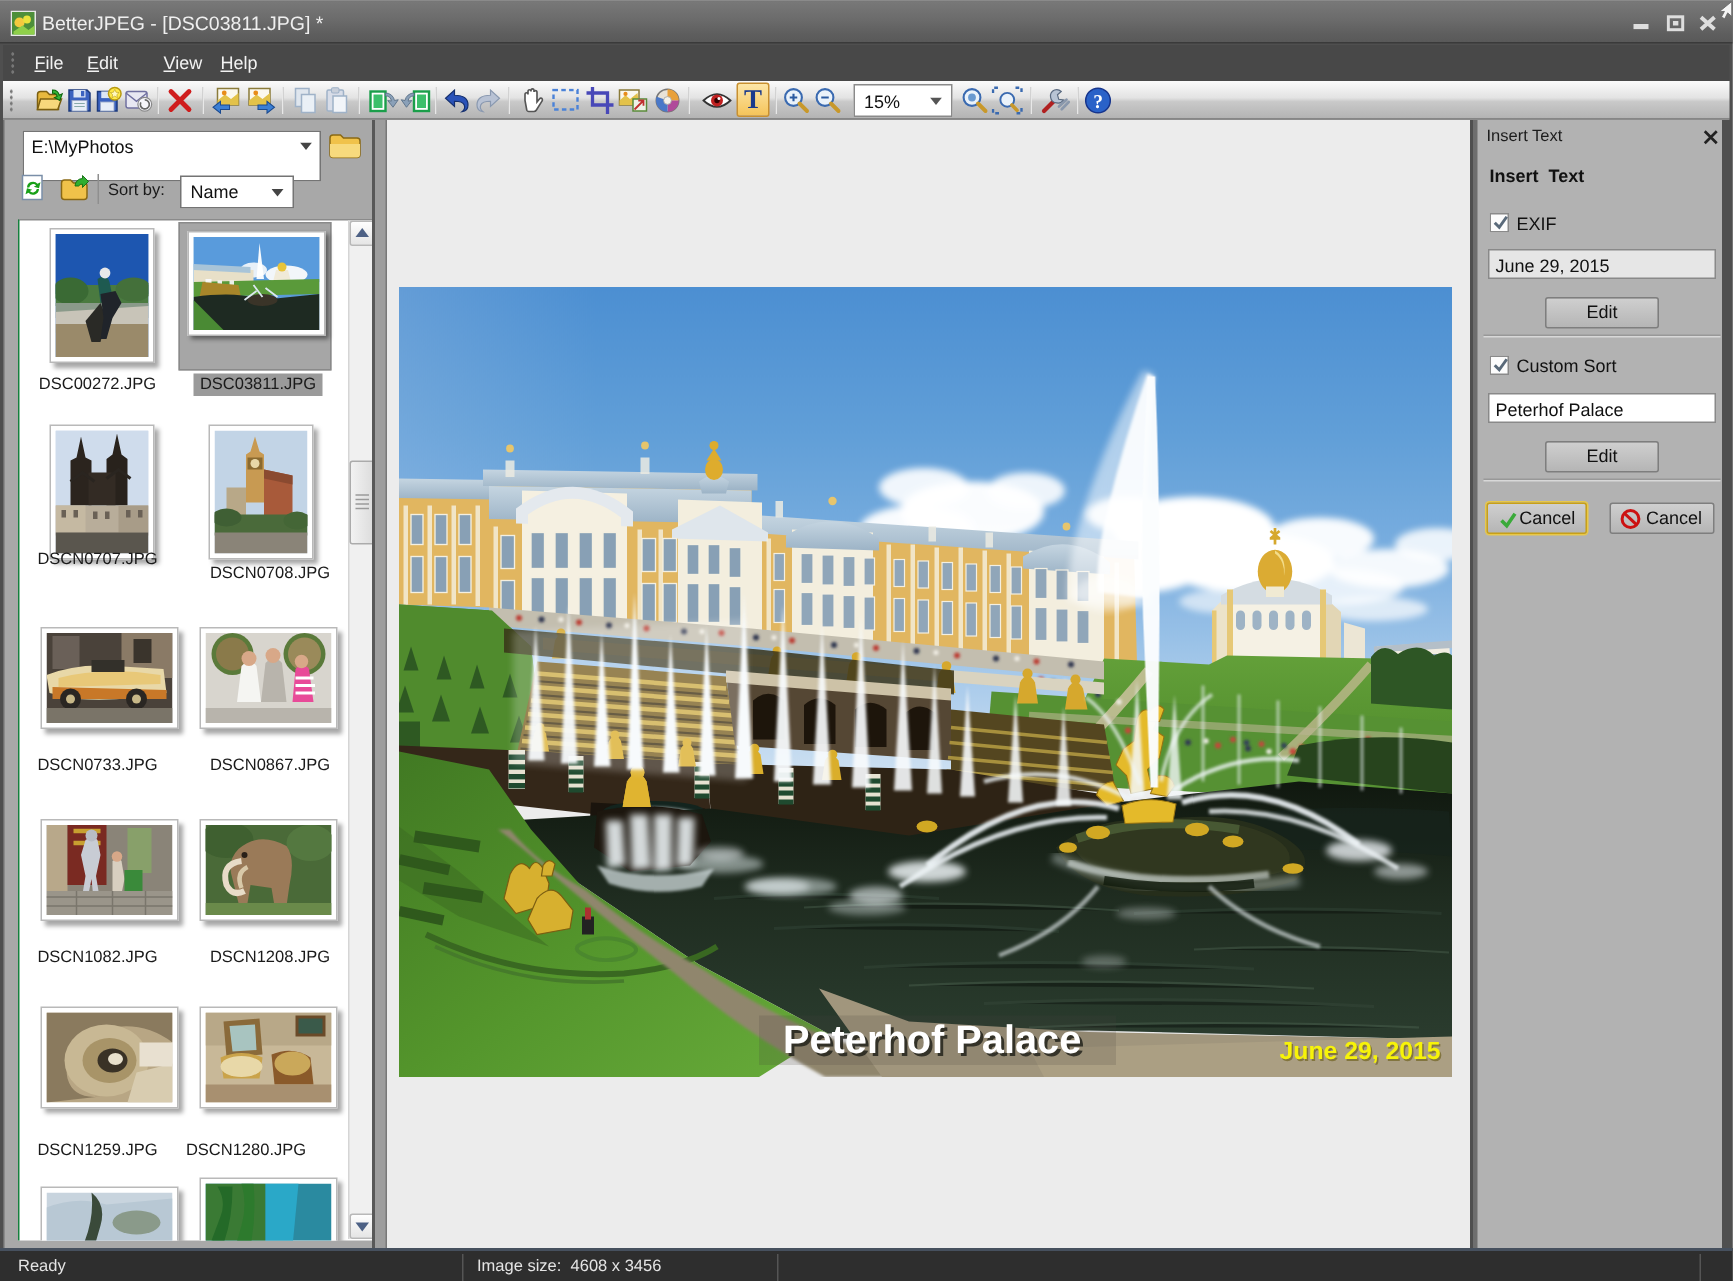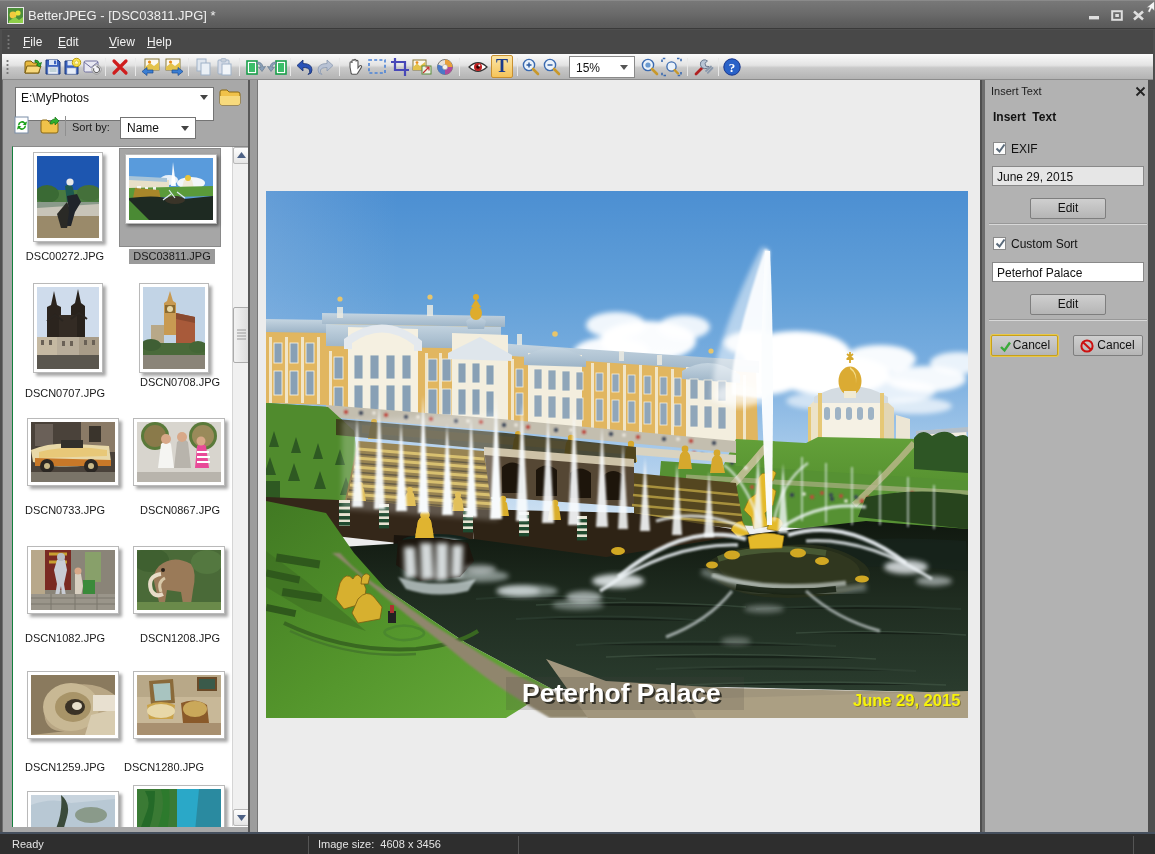--- a/index.html
+++ b/index.html
@@ -350,21 +350,21 @@
                 <rect x="4" y="53" width="3" height="5"></rect>
                 <rect x="12" y="53" width="3" height="5"></rect>
                 <rect x="25" y="54" width="3" height="5"></rect>
                 <rect x="33" y="54" width="3" height="5"></rect>
                 <rect x="47" y="53" width="3" height="5"></rect>
                 <rect x="55" y="53" width="3" height="5"></rect>
               </g>
             <rect y="68" width="62" height="14" fill="#5a564e"></rect>
           </svg>
         </div>
-        <div class="thumblabel" style="left:-3px;top:240px">DSCN0707.JPG</div>
+        <div class="thumblabel" style="left:-3px;top:220px">DSCN0707.JPG</div>
 
         <div class="thumb" style="left:126px;top:136px">
           <svg width="62" height="82" viewBox="0 0 62 82">
             <rect width="62" height="82" fill="#c2d4e6"></rect>
             <path d="M24 14 L27 4 L30 14 L33 16 L33 48 L21 48 L21 16 Z" fill="#c89a52"></path>
             <rect x="22" y="18" width="10" height="8" fill="#8a6a30"></rect>
             <circle cx="27" cy="22" r="3" fill="#e8d8a8"></circle>
             <path d="M33 26 L52 30 L52 62 L33 62 Z" fill="#a85a3a"></path>
             <path d="M33 26 L52 30 L52 36 L33 32 Z" fill="#8a4a30"></path>
             <rect x="8" y="38" width="13" height="24" fill="#b8a888"></rect>

